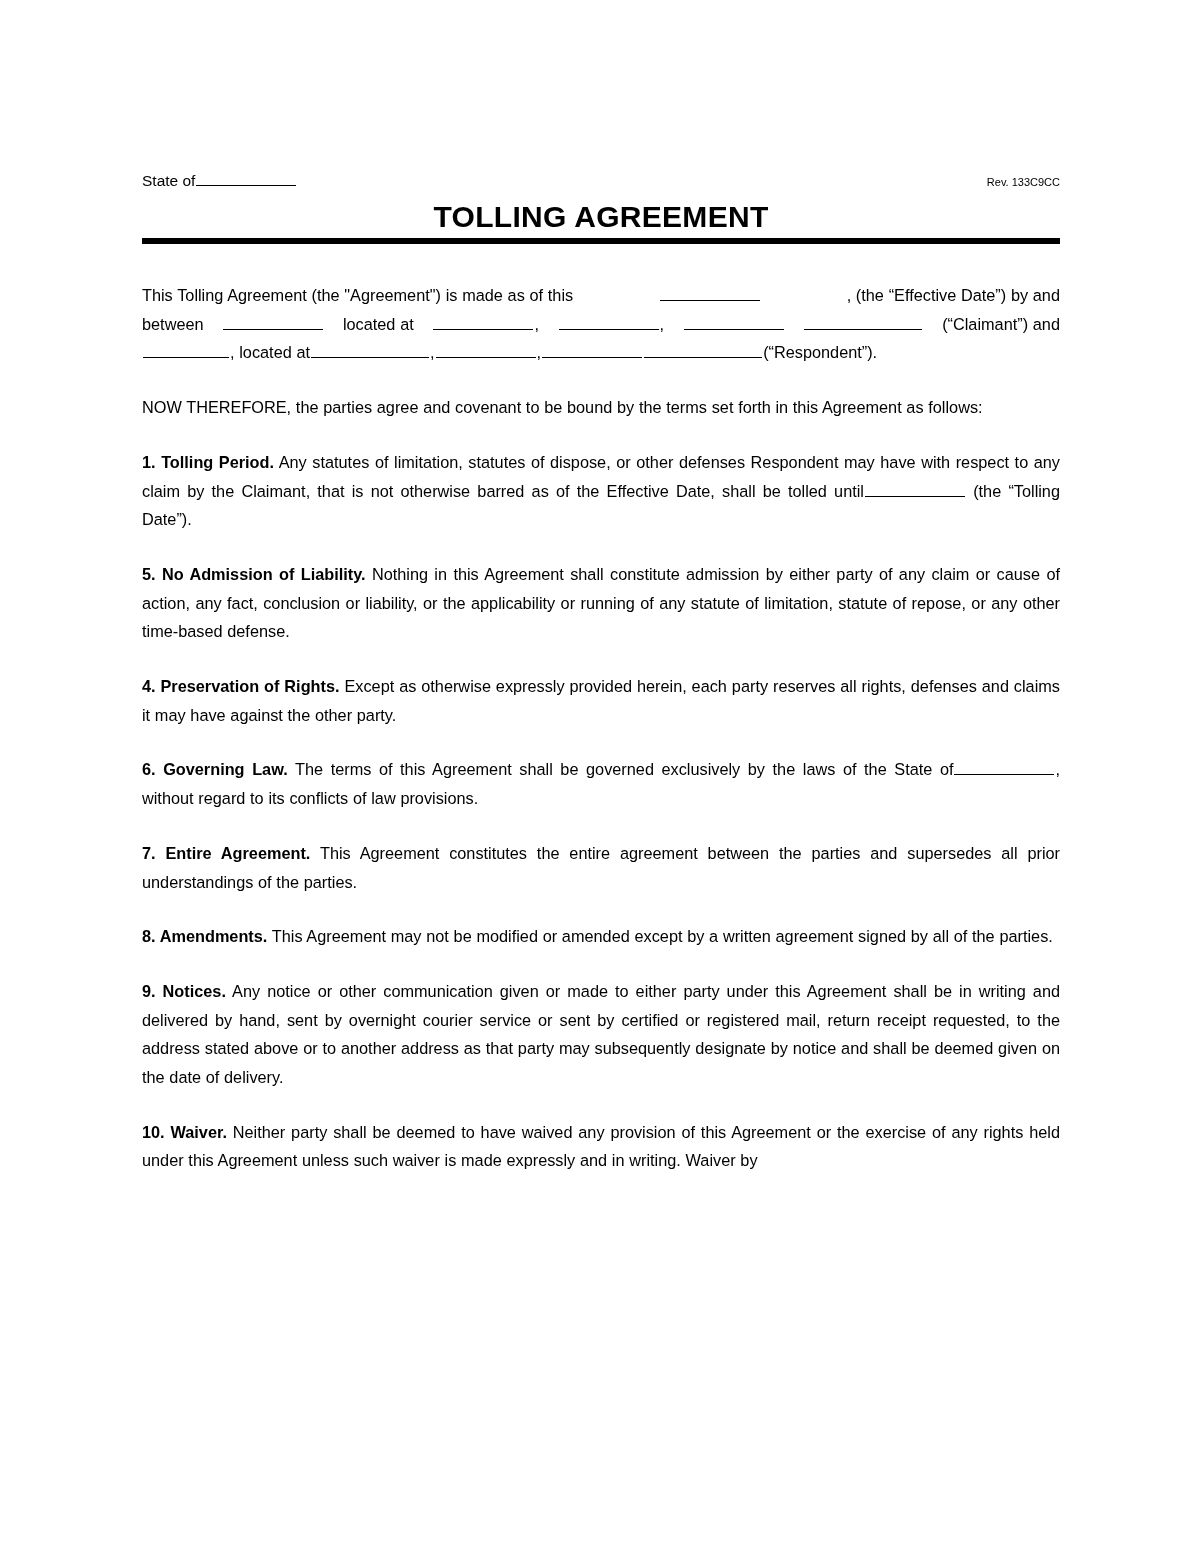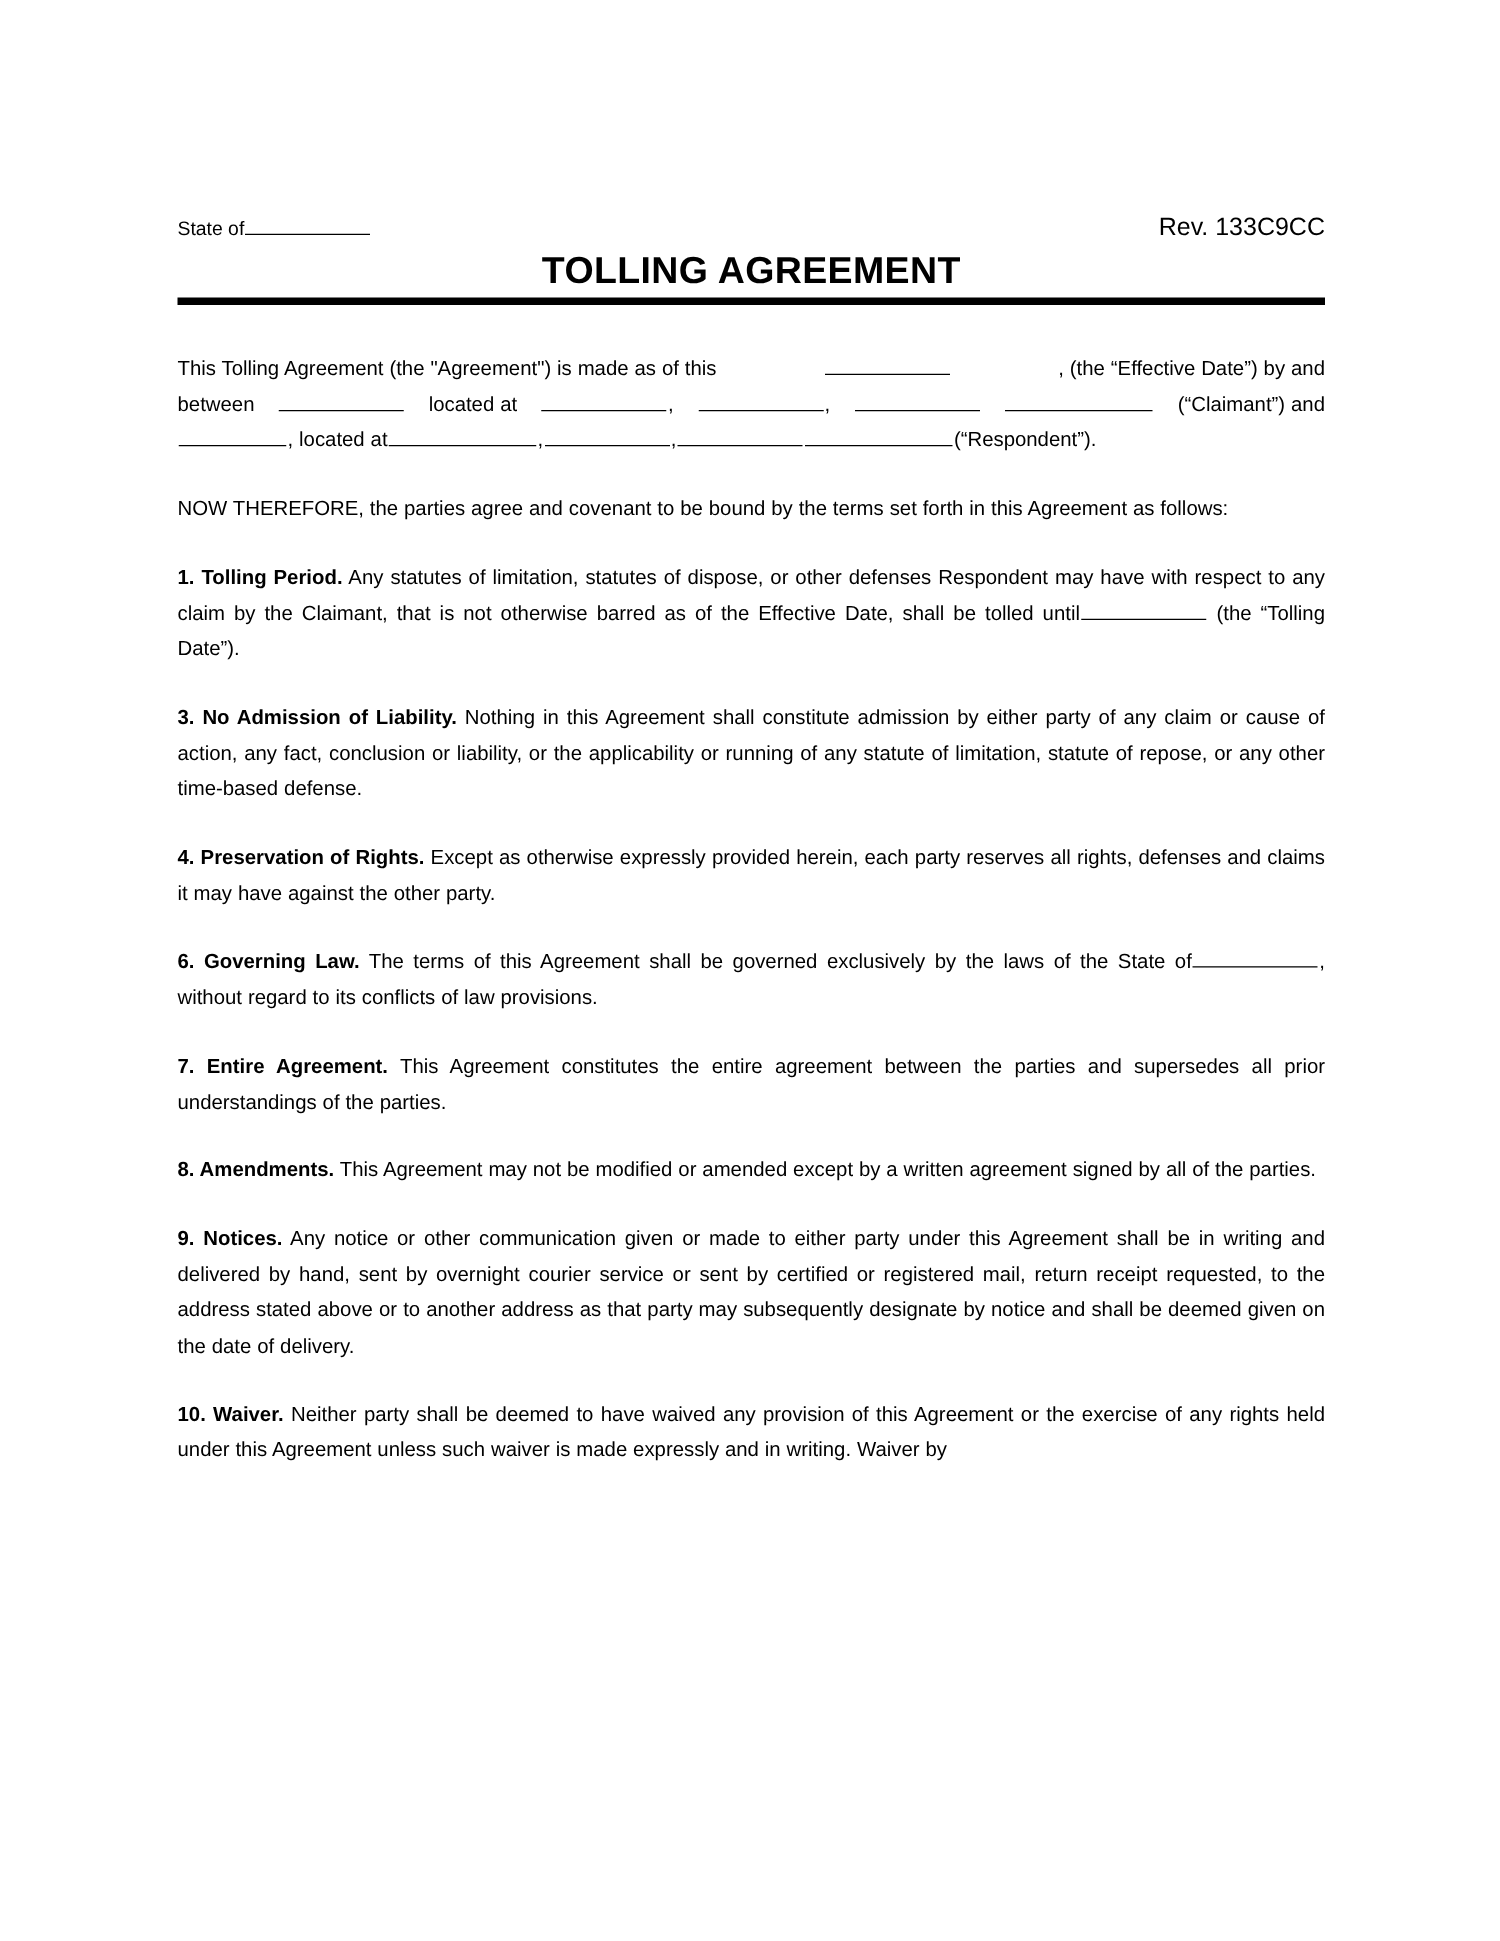--- a/index.html
+++ b/index.html
@@ -38,21 +38,21 @@
     justify-content: space-between;
     align-items: baseline;
     font-size: 15.5px;
     line-height: 1.2;
   }
   .state-of {
     white-space: nowrap;
   }
   .rev-code {
     white-space: nowrap;
-    font-size: 20px;
+    font-size: 11px;
   }
   .doc-title {
     position: absolute;
     top: 200px;
     left: 0;
     width: 918px;
     text-align: center;
     font-size: 30px;
     font-weight: bold;
     letter-spacing: 0.3px;
@@ -171,21 +171,21 @@
           <span class="intro-gap"><span class="blank w-xl"></span></span>
           <span class="intro-gap">(“Claimant”) and</span>
         </span>
         <span class="intro-line"><span class="blank w-md"></span><span>, located at</span><span class="blank w-xl"></span><span>,</span><span class="blank w-lg"></span><span>,</span><span class="blank w-lg"></span><span class="blank w-xl"></span><span>(“Respondent”).</span></span>
       </p>
 
       <p class="para">NOW THEREFORE, the parties agree and covenant to be bound by the terms set forth in this Agreement as follows:</p>
 
       <div id="clause-list">
           <p class="para"><span class="clause-title">1. Tolling Period.</span><span>  Any statutes of limitation, statutes of dispose, or other defenses Respondent may have with respect to any claim by the Claimant, that is not otherwise barred as of the Effective Date, shall be tolled until</span><span class="blank w-lg"></span><span> (the “Tolling Date”).</span></p>
-          <p class="para"><span class="clause-title">3. No Admission of Liability.</span><span> Nothing in this Agreement shall constitute admission by either party of any claim or cause of action, any fact, conclusion or liability, or the applicability or running of any statute of limitation, statute of repose, or any other time-based defense.</span></p>
+          <p class="para"><span class="clause-title">5. No Admission of Liability.</span><span> Nothing in this Agreement shall constitute admission by either party of any claim or cause of action, any fact, conclusion or liability, or the applicability or running of any statute of limitation, statute of repose, or any other time-based defense.</span></p>
           <p class="para"><span class="clause-title">4. Preservation of Rights.</span><span>  Except as otherwise expressly provided herein, each party reserves all rights, defenses and claims it may have against the other party.</span></p>
           <p class="para"><span class="clause-title">6. Governing Law.</span><span>  The terms of this Agreement shall be governed exclusively by the laws of the State of</span><span class="blank w-lg"></span><span>, without regard to its conflicts of law provisions.</span></p>
           <p class="para"><span class="clause-title">7. Entire Agreement.</span><span> This Agreement constitutes the entire agreement between the parties and supersedes all prior understandings of the parties.</span></p>
           <p class="para"><span class="clause-title">8. Amendments.</span><span> This Agreement may not be modified or amended except by a written agreement signed by all of the parties.</span></p>
           <p class="para"><span class="clause-title">9. Notices.</span><span>  Any notice or other communication given or made to either party under this Agreement shall be in writing and delivered by hand, sent by overnight courier service or sent by certified or registered mail, return receipt requested, to the address stated above or to another address as that party may subsequently designate by notice and shall be deemed given on the date of delivery.</span></p>
           <p class="para"><span class="clause-title">10. Waiver.</span><span> Neither party shall be deemed to have waived any provision of this Agreement or the exercise of any rights held under this Agreement unless such waiver is made expressly and in writing. Waiver by</span></p>
         </div>
 
     </div>
 

